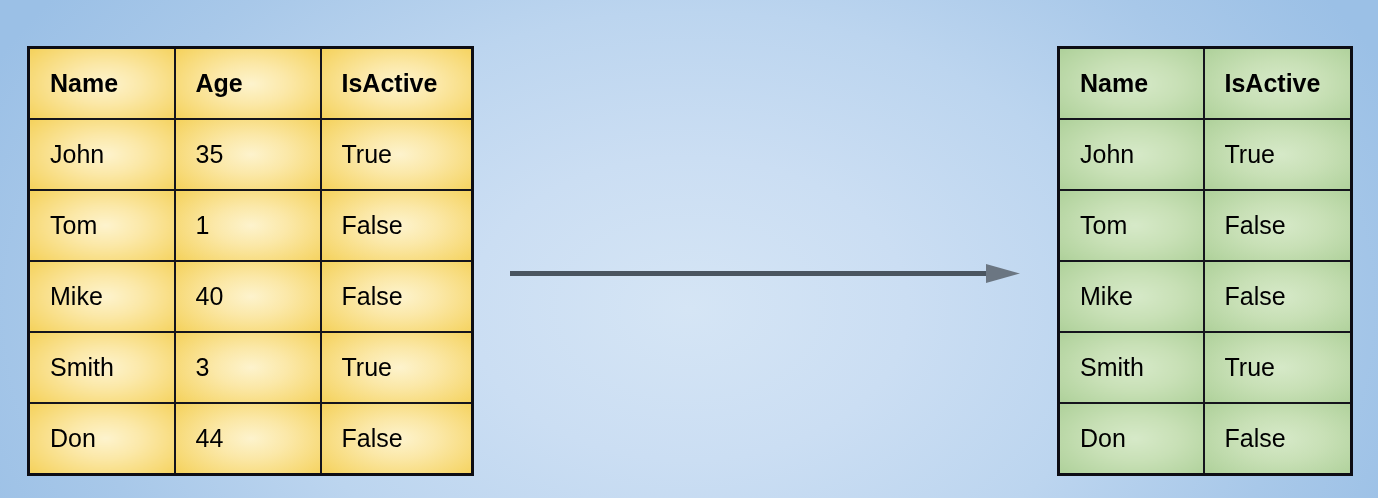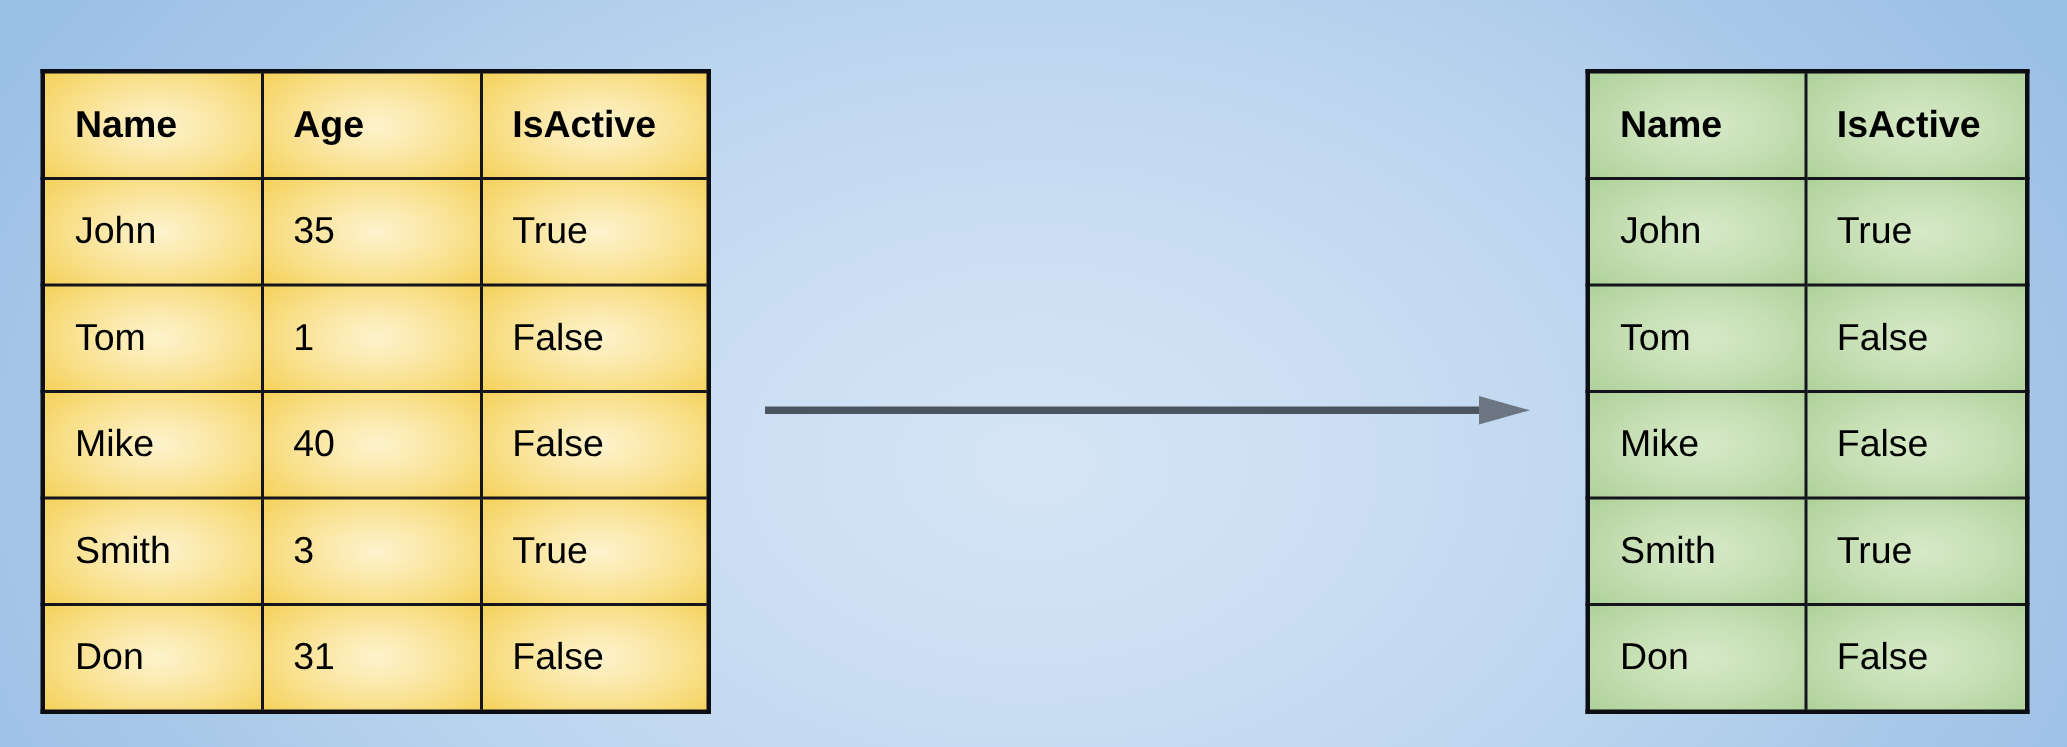--- a/index.html
+++ b/index.html
@@ -129,21 +129,21 @@
         <td>40</td>
         <td>False</td>
       </tr>
       <tr>
         <td>Smith</td>
         <td>3</td>
         <td>True</td>
       </tr>
       <tr>
         <td>Don</td>
-        <td>31</td>
+        <td>44</td>
         <td>False</td>
       </tr>
     </tbody>
   </table>
 
 
   <svg id="flow-arrow" viewBox="0 0 514 24">
     <line x1="2" y1="11.5" x2="482" y2="11.5" stroke="#4a5560" stroke-width="5"></line>
     <polygon points="478,2 512,11.5 478,21" fill="#6b7682"></polygon>
   </svg>

